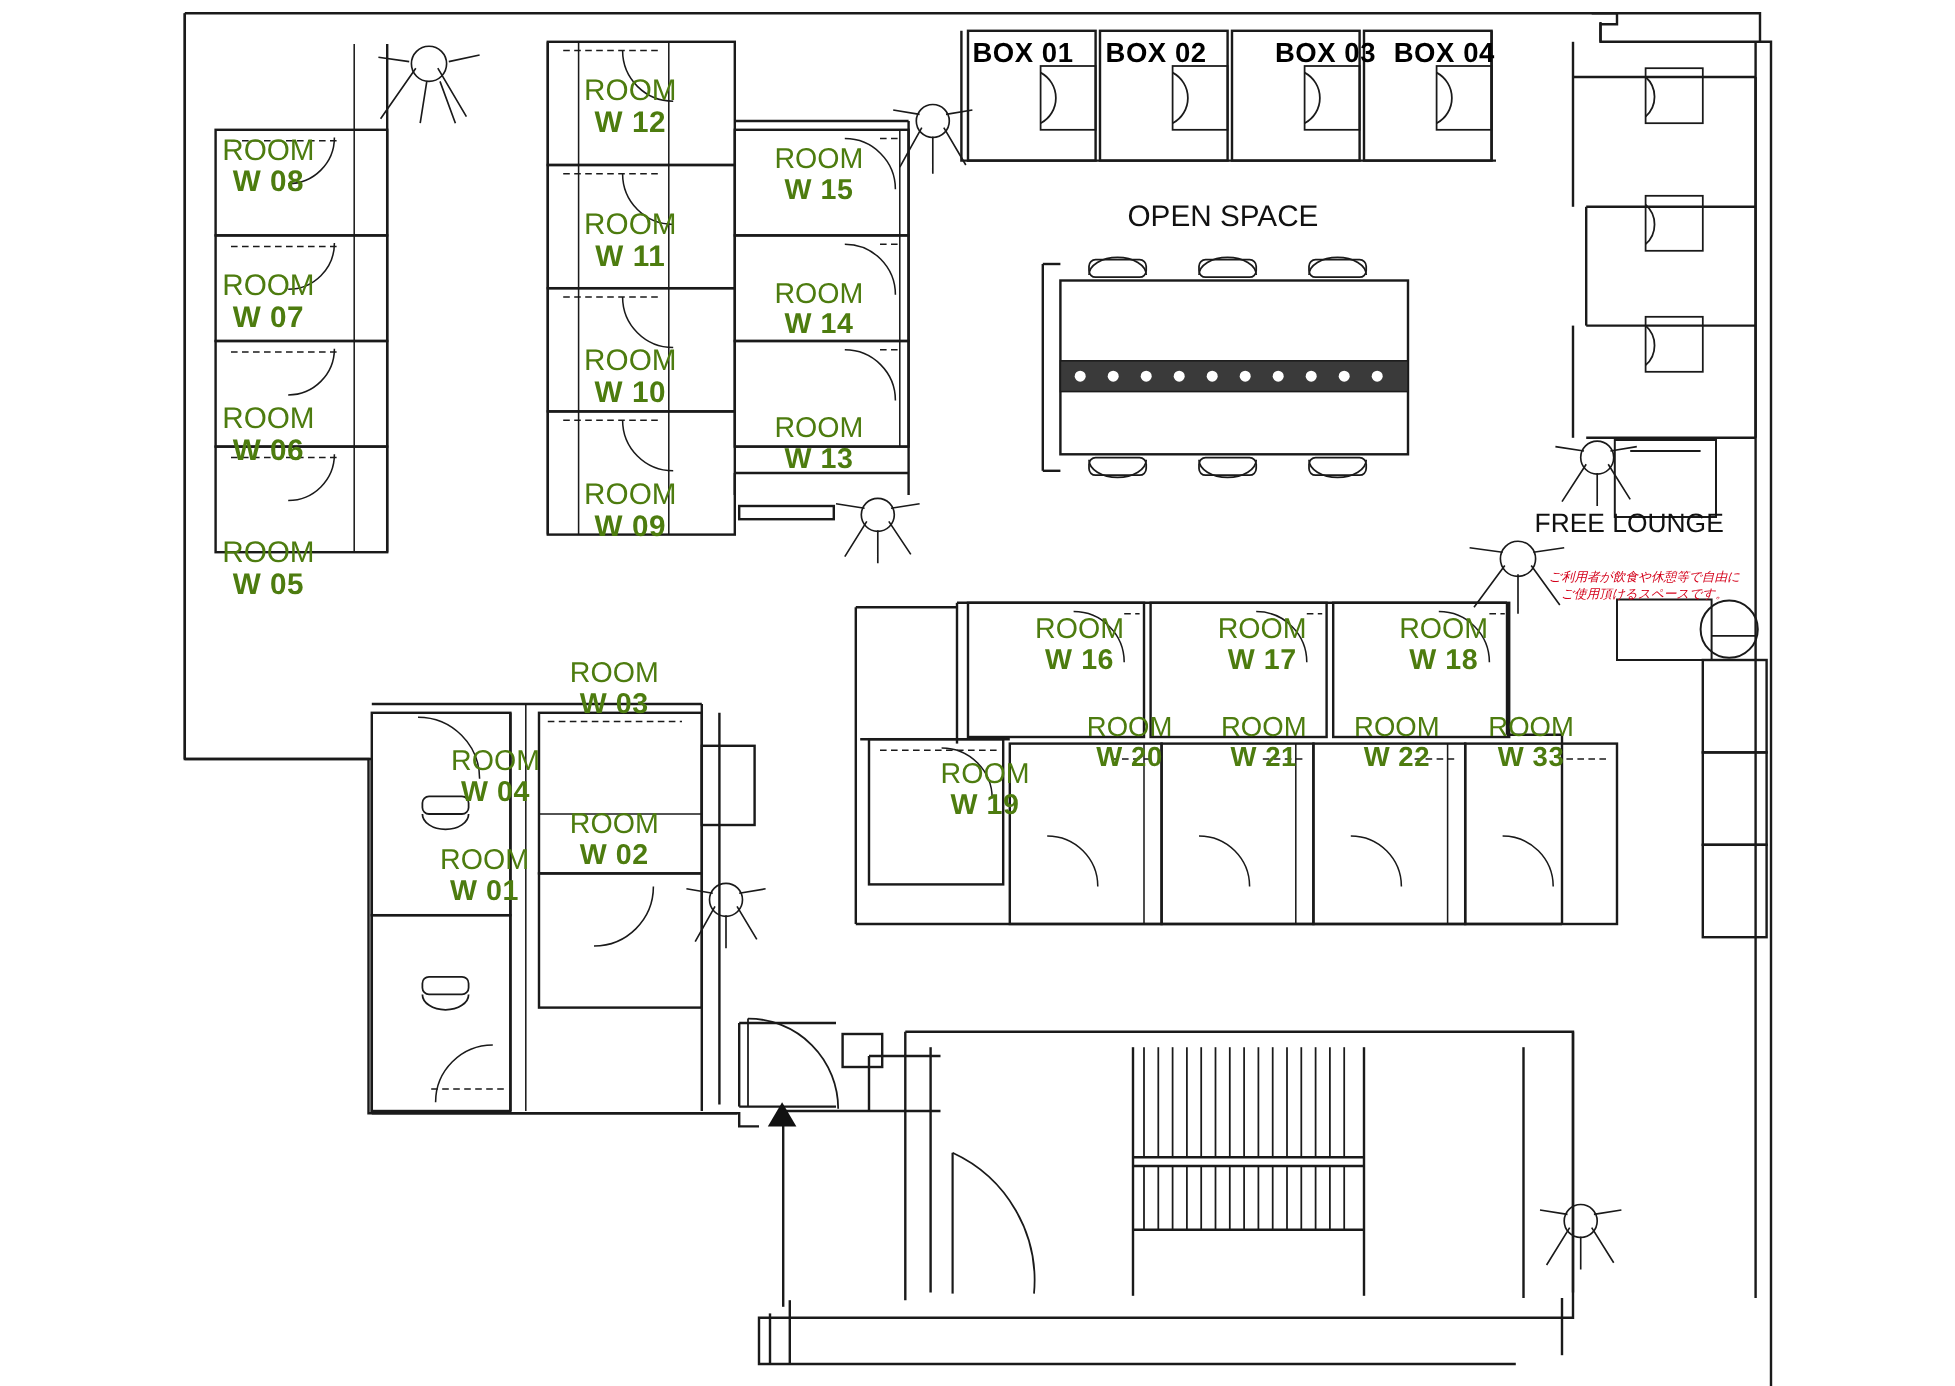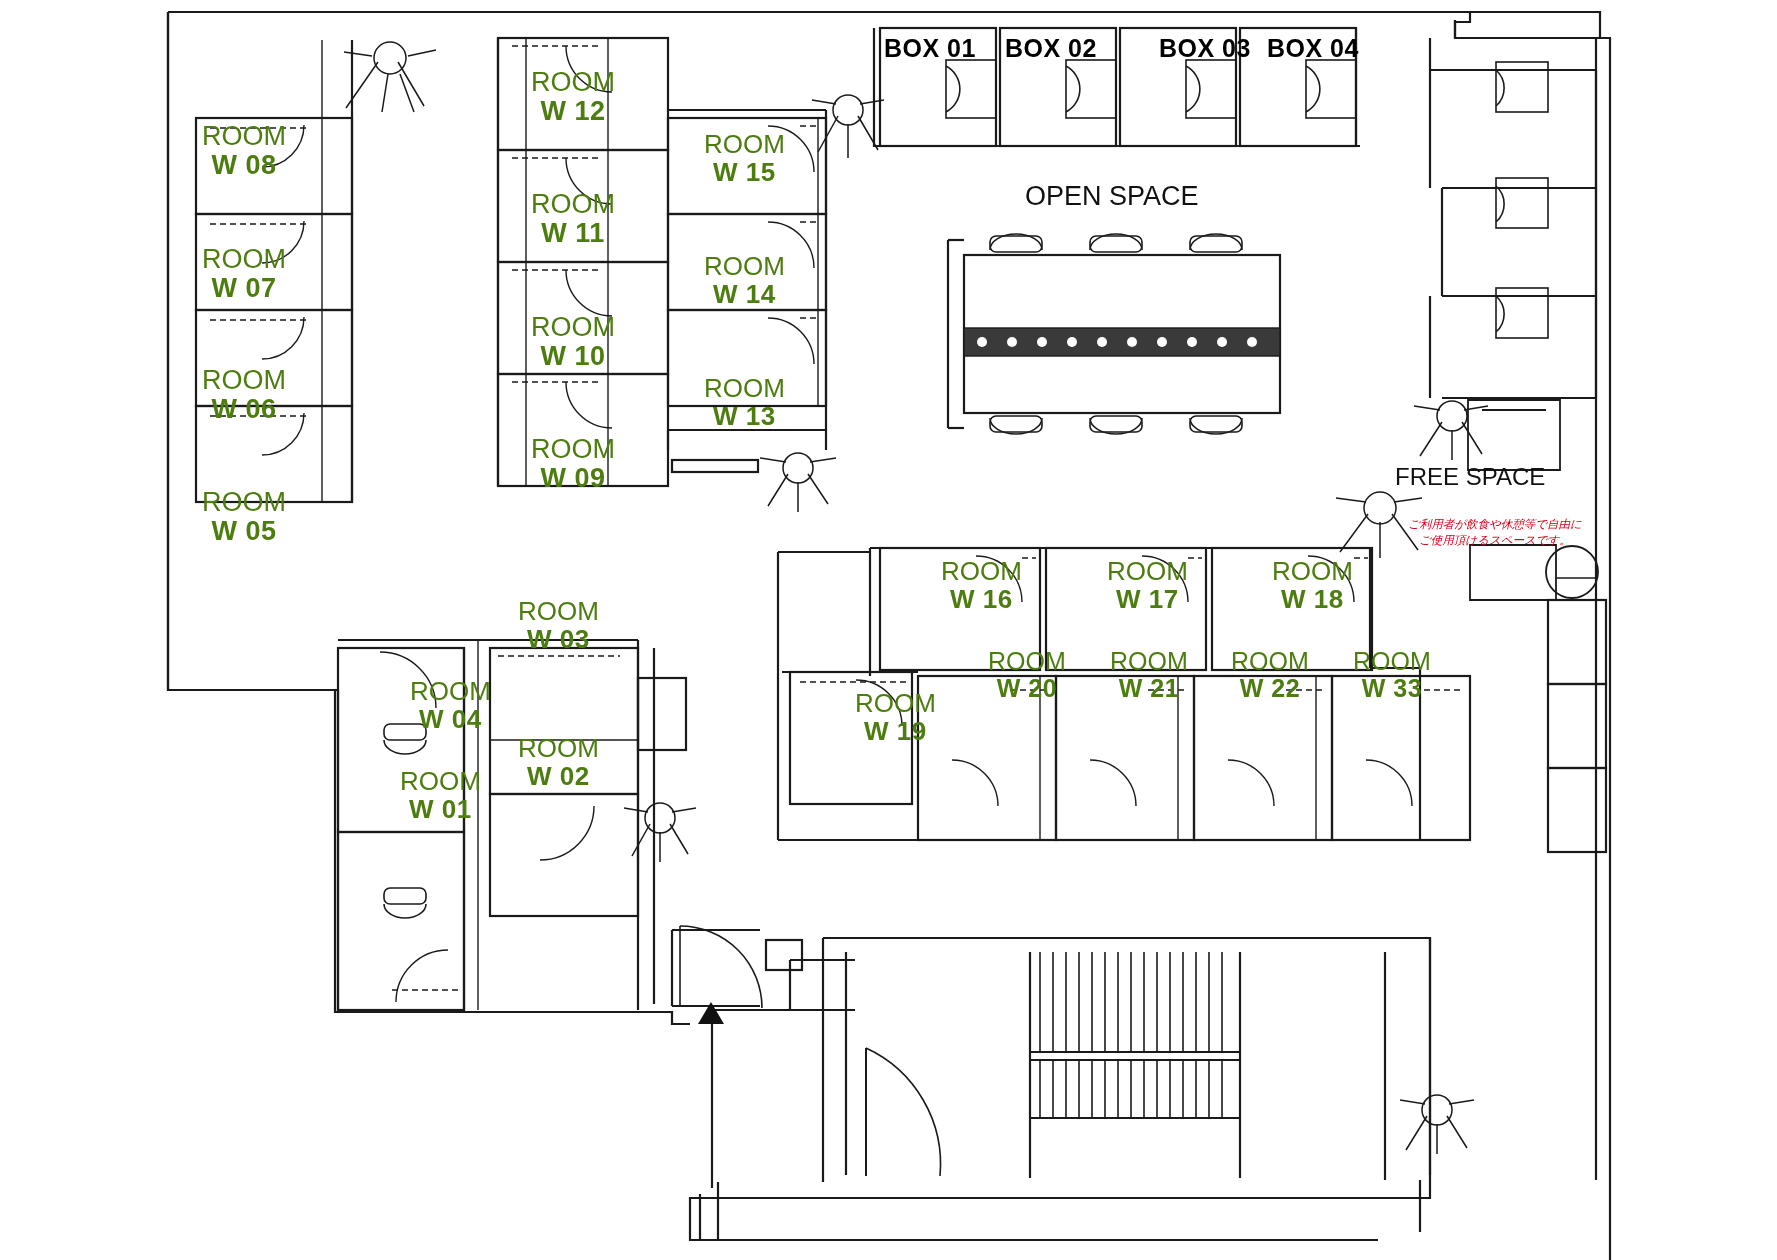--- a/index.html
+++ b/index.html
@@ -425,21 +425,21 @@
       </g>
     </g>
   </svg>
 
   <div class="box-label" style="left:884px; top:34px;"><span>BOX 01</span></div>
   <div class="box-label" style="left:1005px; top:34px;"><span>BOX 02</span></div>
   <div class="box-label" style="left:1127px; top:34px;margin-left:32px;"><span>BOX 03</span></div>
   <div class="box-label" style="left:1247px; top:34px;margin-left:20px;"><span>BOX 04</span></div>
 
   <div class="area-label" style="left:1025px; top:181px; font-size:27px;"><span>OPEN SPACE</span></div>
-  <div class="area-label" style="left:1395px; top:463px; font-size:24px;"><span>FREE SPACE</span></div>
+  <div class="area-label" style="left:1395px; top:463px; font-size:24px;"><span>FREE LOUNGE</span></div>
   <div class="note-jp" style="left:1408px; top:517px;font-style:italic;">
     <div>ご利用者が飲食や休憩等で自由に</div>
     <div>ご使用頂けるスペースです。</div>
   </div>
 
   <div class="room-label" style="left:202px; top:122px; font-size:27px;">
     <span class="l1">ROOM</span>
     <span class="l2">W 08</span>
   </div>
   <div class="room-label" style="left:202px; top:245px; font-size:27px;">

